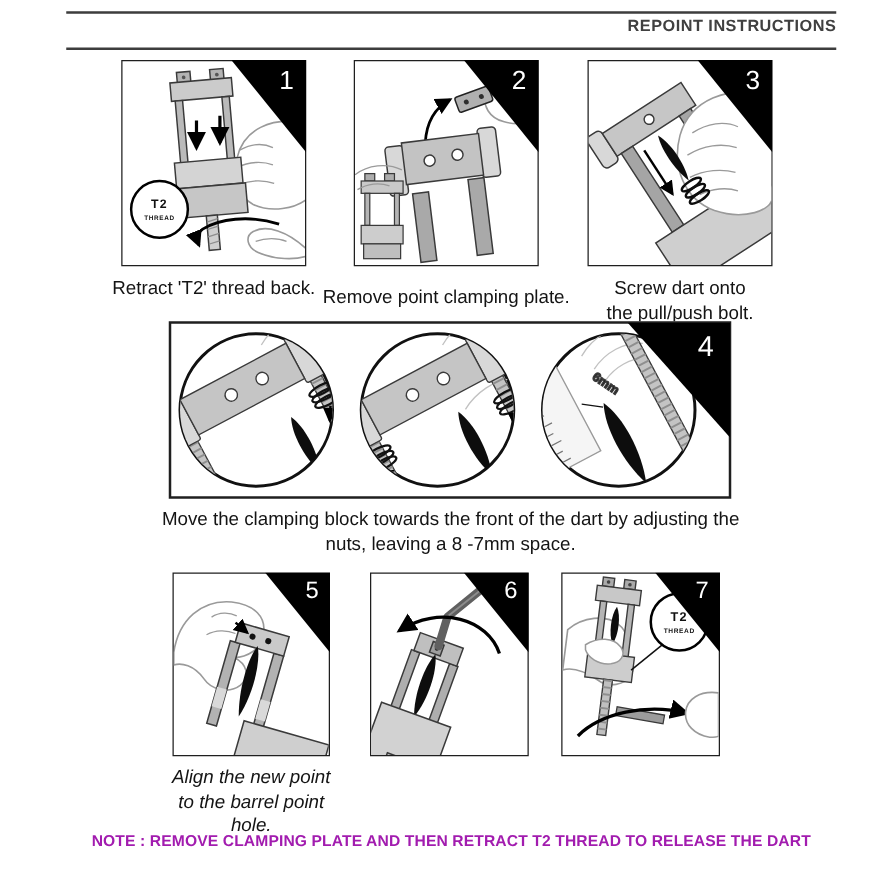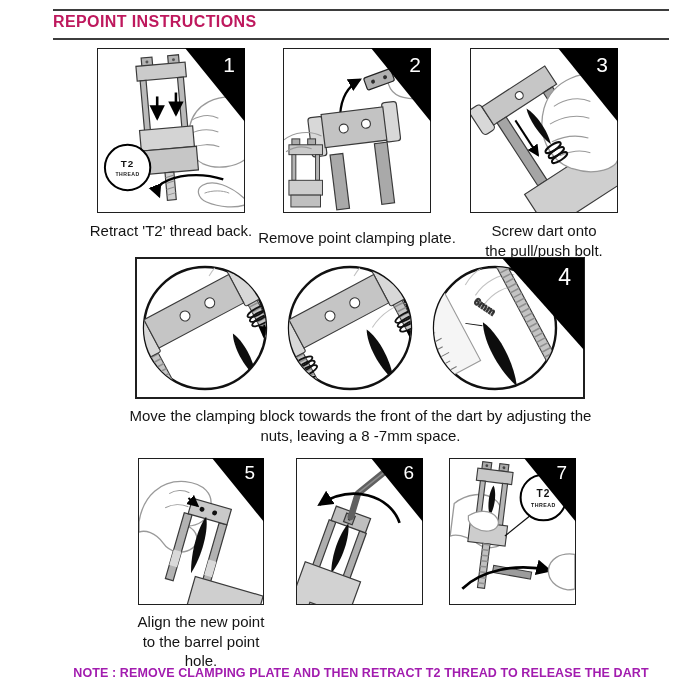--- a/index.html
+++ b/index.html
@@ -1,20 +1,20 @@
 <!DOCTYPE html>
 <html><head>
 <meta charset="utf-8">
 <style>
   html,body{margin:0;padding:0;background:#fff;}
   #sheet{position:relative;width:700px;height:700px;background:#fff;overflow:hidden;
          font-family:"Liberation Sans",sans-serif;color:#111;}
   .rule{position:absolute;left:53px;width:616px;height:2px;background:#3d3d3d;}
-  .title{position:absolute;left:53px;width:616px;top:13px;text-align:left;
-         font-size:16px;font-weight:700;letter-spacing:.4px;color:#be185d;}
+  .title{position:absolute;left:53px;width:616px;top:13px;text-align:right;
+         font-size:13px;font-weight:700;letter-spacing:.4px;color:#404040;}
   .panel{position:absolute;border:1.6px solid #1f1f1f;background:#fff;box-sizing:border-box;}
   .panel svg{position:absolute;left:0;top:0;width:100%;height:100%;}
   .badge{position:absolute;top:-1px;right:-1px;background:#000;
          clip-path:polygon(0 0,100% 0,100% 100%);}
   .badge-r1{width:60px;height:74px;}
   .badge-r3{width:52px;height:64px;}
   .badge-w{width:82px;height:92px;}
   .badge-num{position:absolute;color:#fff;font-weight:400;}
   .badge-r1 .badge-num{top:5px;right:10px;font-size:21px;}
   .badge-r3 .badge-num{top:4px;right:9px;font-size:19px;}
@@ -285,21 +285,21 @@
           <circle cx="67" cy="50" r="2.4" fill="#111" stroke="none"></circle>
         <path d="M60 56 C66 68 67 94 61 114 C55 94 55 68 60 56 Z" fill="#0d0d0d" stroke="none"></path>
         <line x1="38" y1="43" x2="49" y2="48" stroke="#000" stroke-width="2" marker-end="url(#ar5)"></line>
         <rect x="66" y="116" width="70" height="48" fill="#cfcfcf"></rect>
       </g>
     </svg>
     <div class="badge badge-r3">
       <span class="badge-num">5</span>
     </div>
   </div>
-  <div class="cap" style="left:132px;top:612px;width:138px;">Align the new point to the barrel point hole.</div>
+  <div class="cap" style="left:132px;top:612px;width:138px;font-style:italic;">Align the new point to the barrel point hole.</div>
 
   <div class="panel" style="left:296px;top:458px;width:127px;height:147px;">
     <svg viewBox="0 0 123 143">
       <defs>
           <marker id="ar6" markerWidth="9" markerHeight="8" refX="5" refY="3" orient="auto" markerUnits="strokeWidth">
             <path d="M0 0 L6 3 L0 6 Z" fill="#000"></path>
           </marker>
         </defs>
       <g transform="rotate(20 48 85)" stroke="#3a3a3a" stroke-width="1.2">
         <rect x="24" y="67" width="7" height="50" fill="#aeaeae"></rect>

